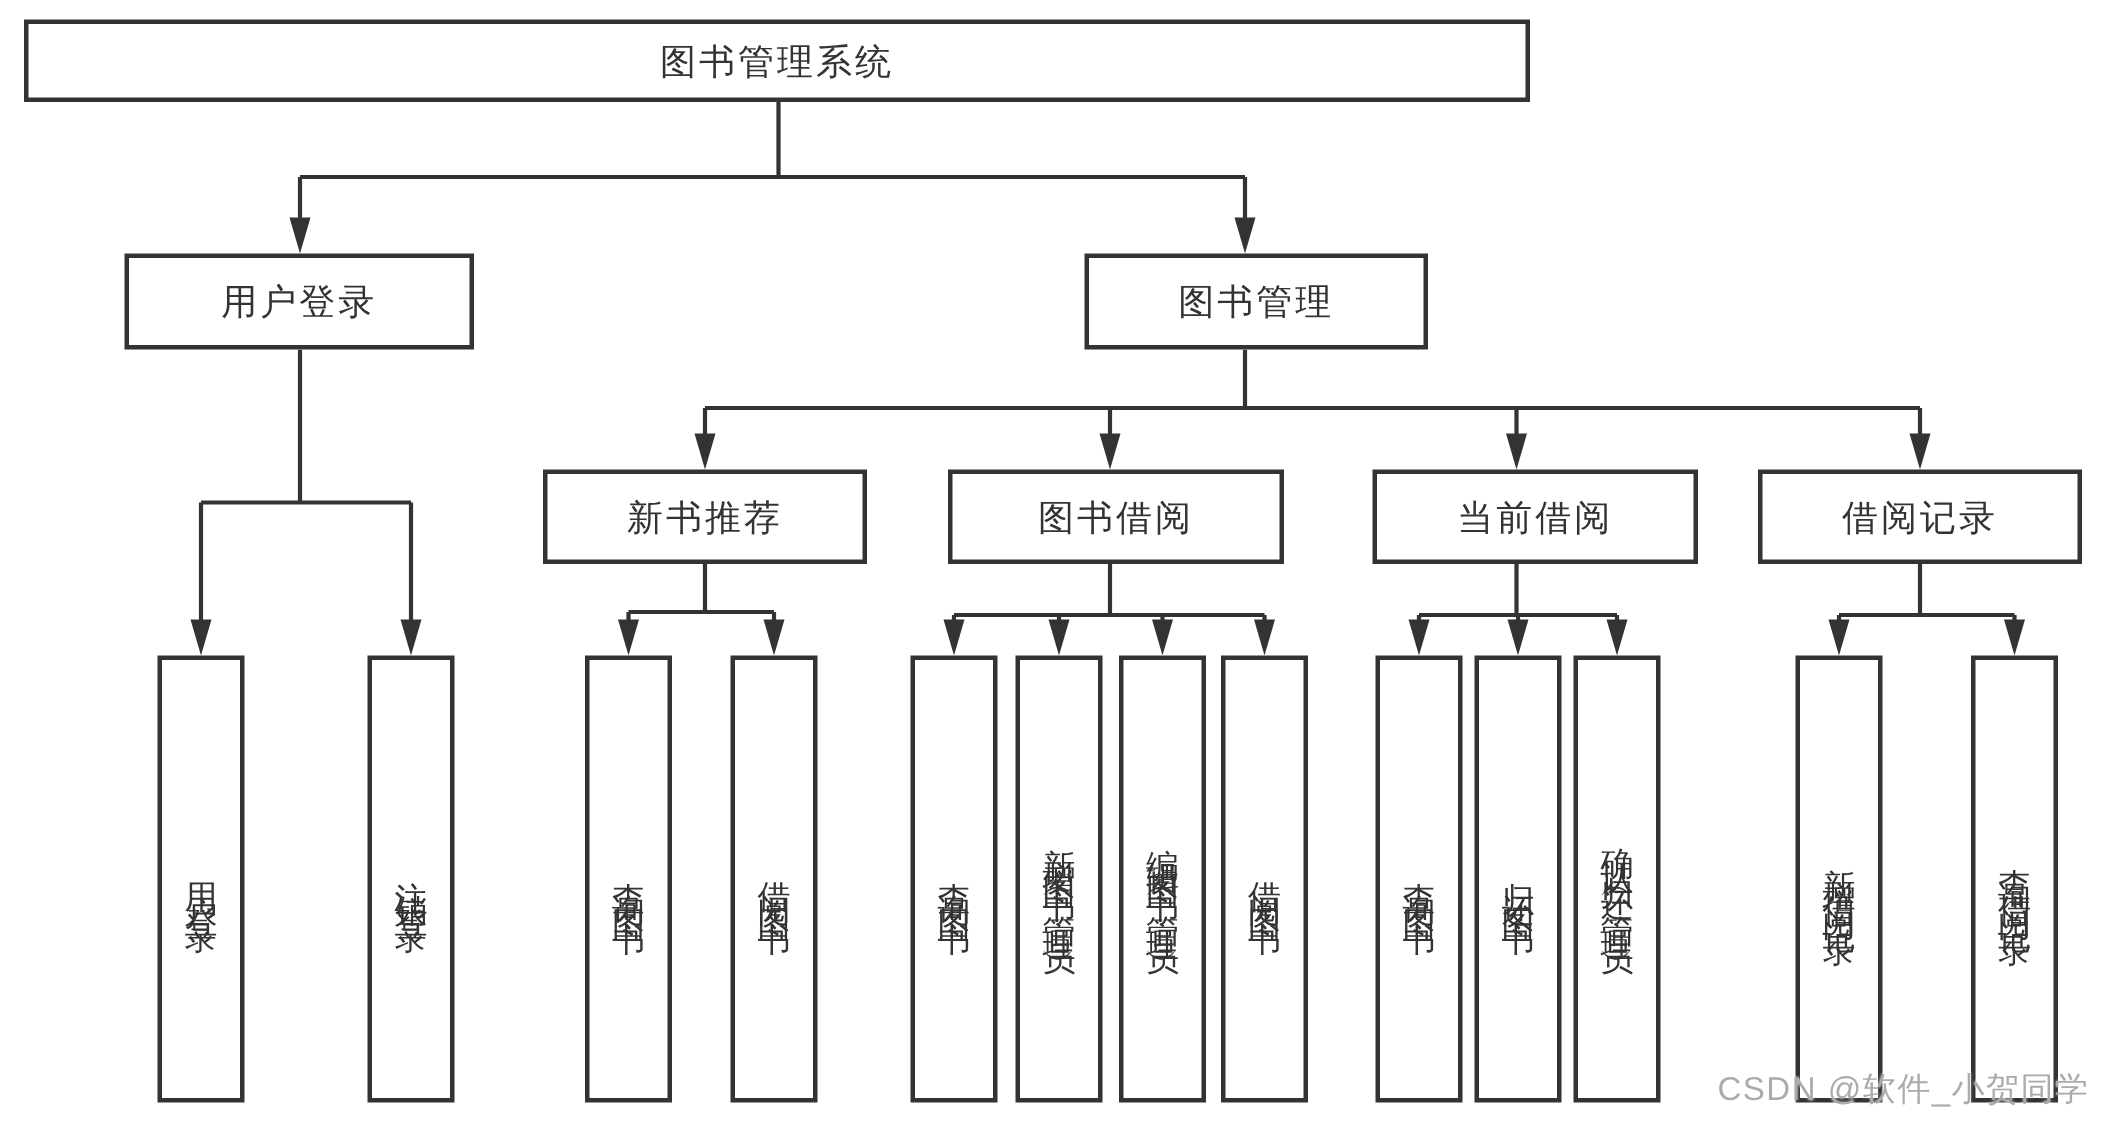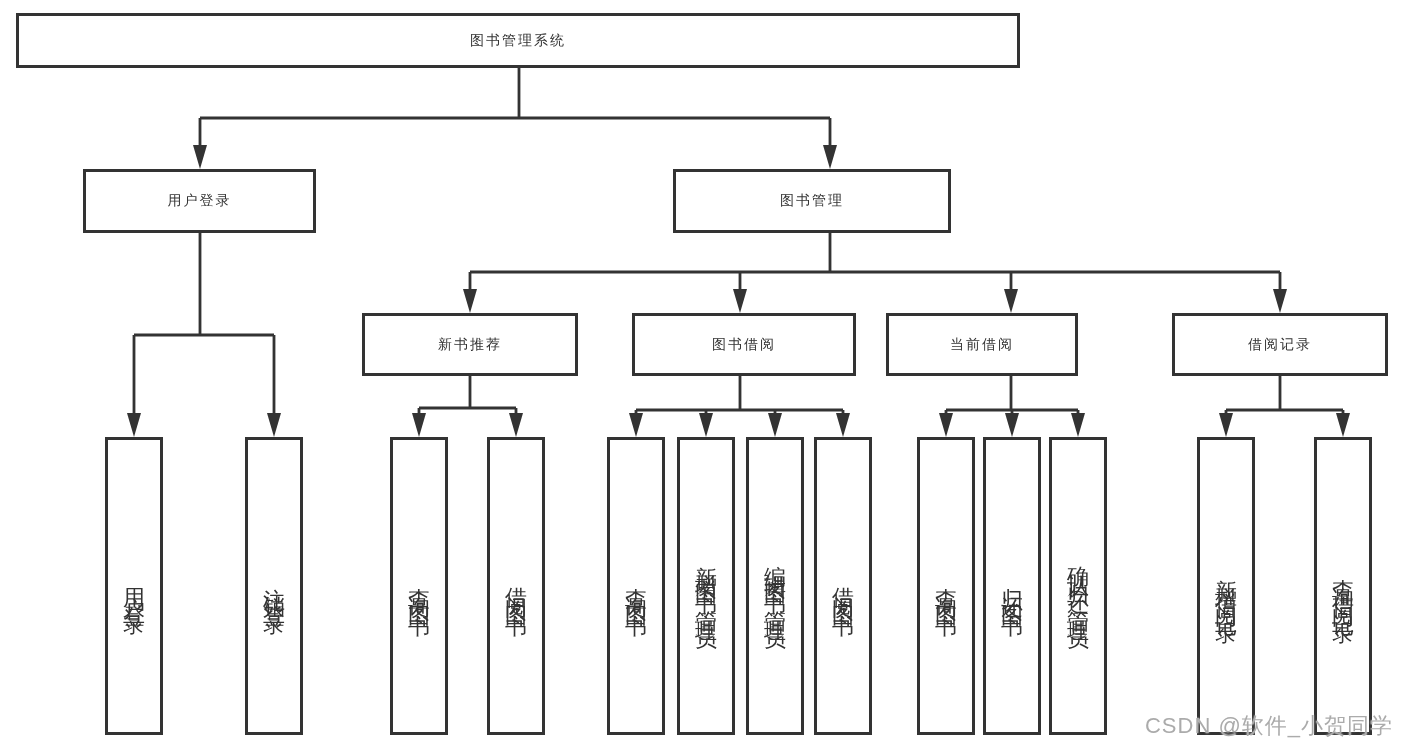--- a/index.html
+++ b/index.html
@@ -26,21 +26,21 @@
     box-sizing: border-box;
     border: 3px solid #333333;
     background: #ffffff;
     color: #333333;
     display: flex;
     align-items: center;
     justify-content: center;
     text-align: center;
   }
   .hbox {
-    font-size: 14px;
+    font-size: 24px;
     letter-spacing: 2px;
   }
   .vbox {
     writing-mode: vertical-rl;
     text-orientation: mixed;
     font-size: 22px;
     letter-spacing: 9px;
     line-height: 1;
     padding-top: 4px;
   }
@@ -103,25 +103,25 @@
       <polygon points="1071,413 1085,413 1078,437"></polygon>
 
       <polygon points="1219,413 1233,413 1226,437"></polygon>
       <polygon points="1336,413 1350,413 1343,437"></polygon>
     </g>
   </svg>
 
   <div class="node hbox" style="left:16px; top:13px; width:1004px; height:55px;">图书管理系统</div>
 
   <div class="node hbox" style="left:83px; top:169px; width:233px; height:64px;">用户登录</div>
-  <div class="node hbox" style="left:673px; top:169px; width:278px; height:64px;">图书管理</div>
+  <div class="node hbox" style="left:723px; top:169px; width:229px; height:64px;">图书管理</div>
 
   <div class="node hbox" style="left:362px; top:313px; width:216px; height:63px;">新书推荐</div>
   <div class="node hbox" style="left:632px; top:313px; width:224px; height:63px;">图书借阅</div>
-  <div class="node hbox" style="left:886px; top:313px; width:192px; height:63px;">当前借阅</div>
+  <div class="node hbox" style="left:915px; top:313px; width:217px; height:63px;">当前借阅</div>
   <div class="node hbox" style="left:1172px; top:313px; width:216px; height:63px;">借阅记录</div>
 
   <div class="node vbox" style="left:105px; top:437px; width:58px; height:298px;">用户登录</div>
   <div class="node vbox" style="left:245px; top:437px; width:58px; height:298px;">注销登录</div>
 
   <div class="node vbox" style="left:390px; top:437px; width:58px; height:298px;">查询图书</div>
   <div class="node vbox" style="left:487px; top:437px; width:58px; height:298px;">借阅图书</div>
 
   <div class="node vbox" style="left:607px; top:437px; width:58px; height:298px;">查询图书</div>
   <div class="node vbox" style="left:677px; top:437px; width:58px; height:298px;">新增图书（管理员）</div>

